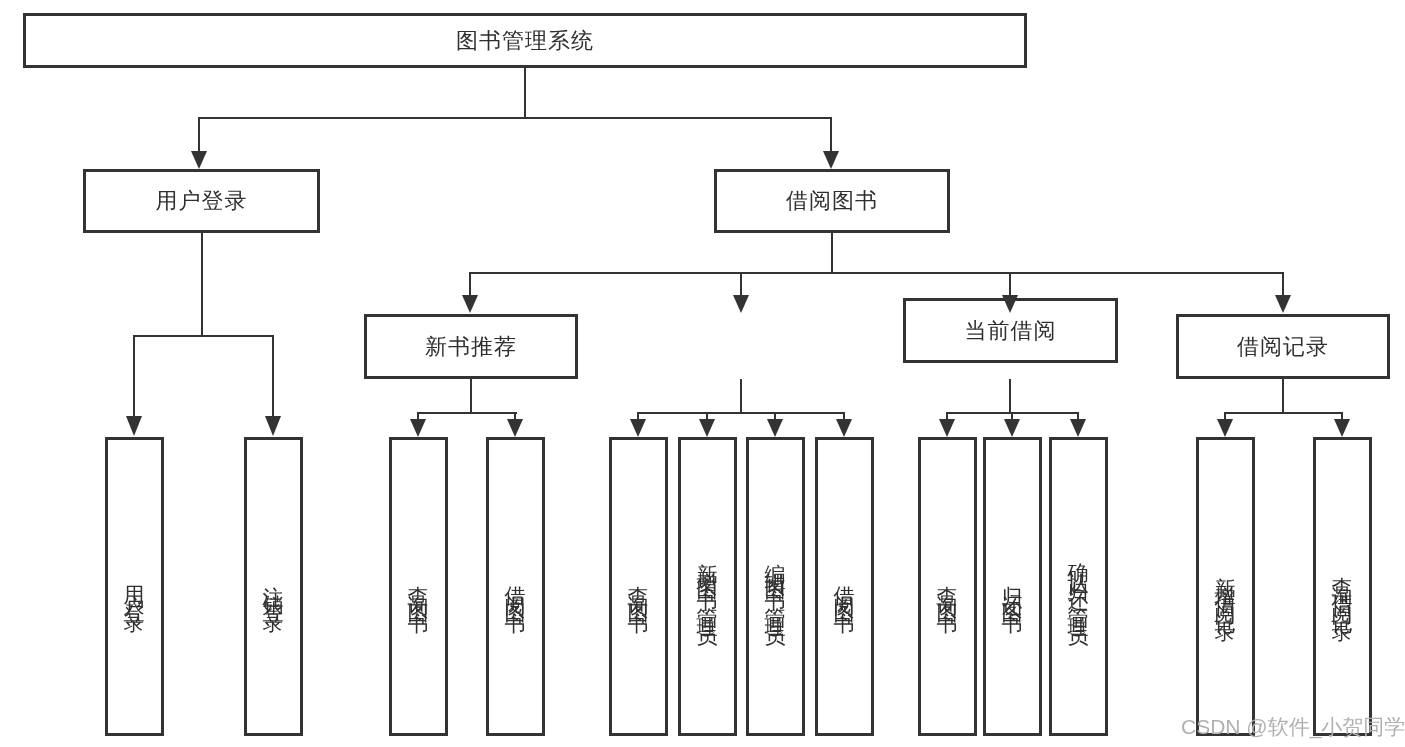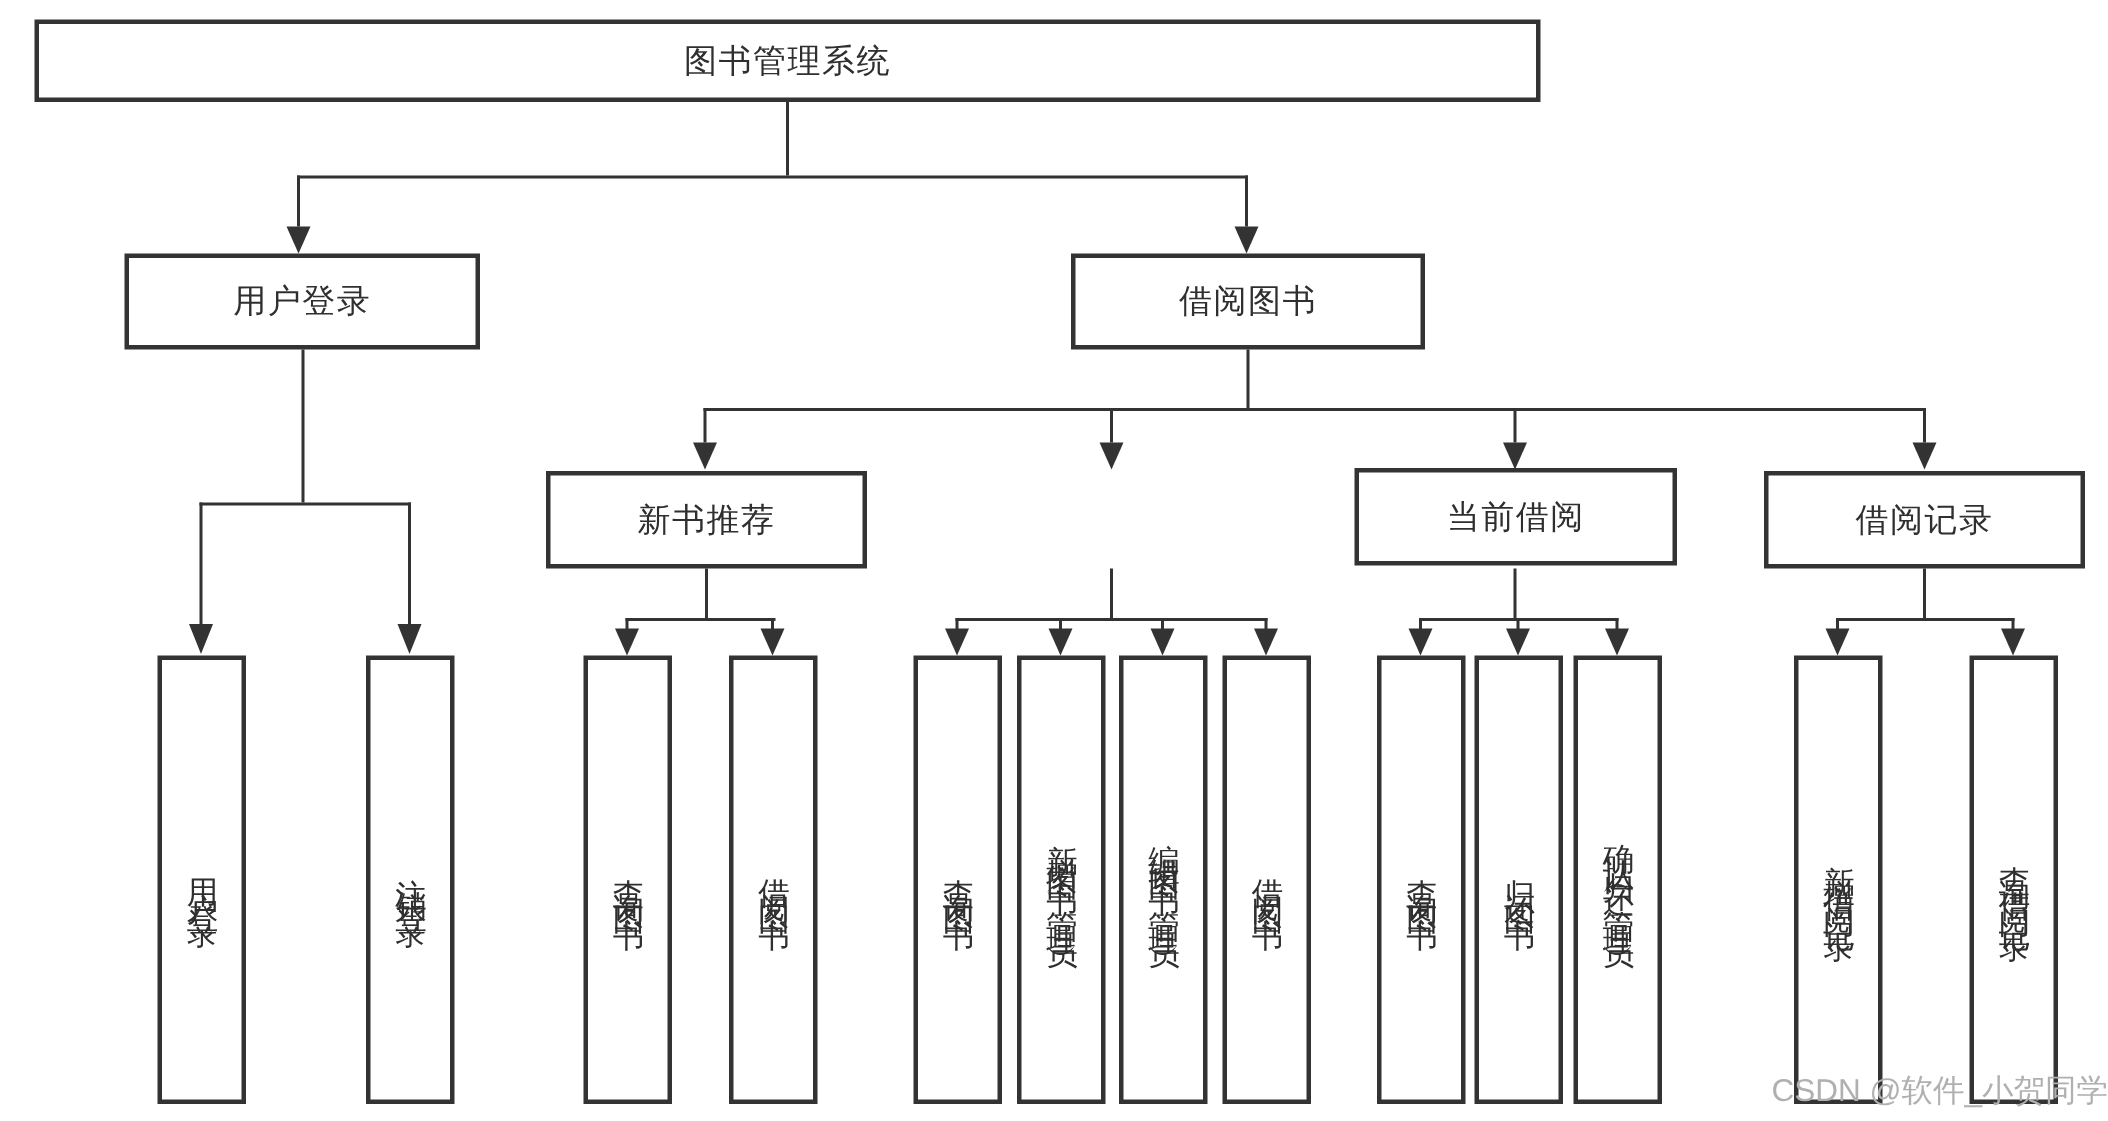--- a/index.html
+++ b/index.html
@@ -64,21 +64,21 @@
   <div class="box hbox" style="left:83px;top:169px;width:237px;height:64px">
     <span>用户登录</span>
   </div>
   <div class="box hbox" style="left:714px;top:169px;width:236px;height:64px">
     <span>借阅图书</span>
   </div>
 
   <div class="box hbox" style="left:364px;top:314px;width:214px;height:65px">
     <span>新书推荐</span>
   </div>
-  <div class="box hbox" style="left:903px;top:312px;width:215px;height:65px">
+  <div class="box hbox" style="left:903px;top:298px;width:215px;height:65px">
     <span>当前借阅</span>
   </div>
   <div class="box hbox" style="left:1176px;top:314px;width:214px;height:65px">
     <span>借阅记录</span>
   </div>
 
   <div class="box" style="left:105px;top:437px;width:59px;height:299px">
     <span class="vtext">用户登录</span>
   </div>
   <div class="box" style="left:244px;top:437px;width:59px;height:299px">

